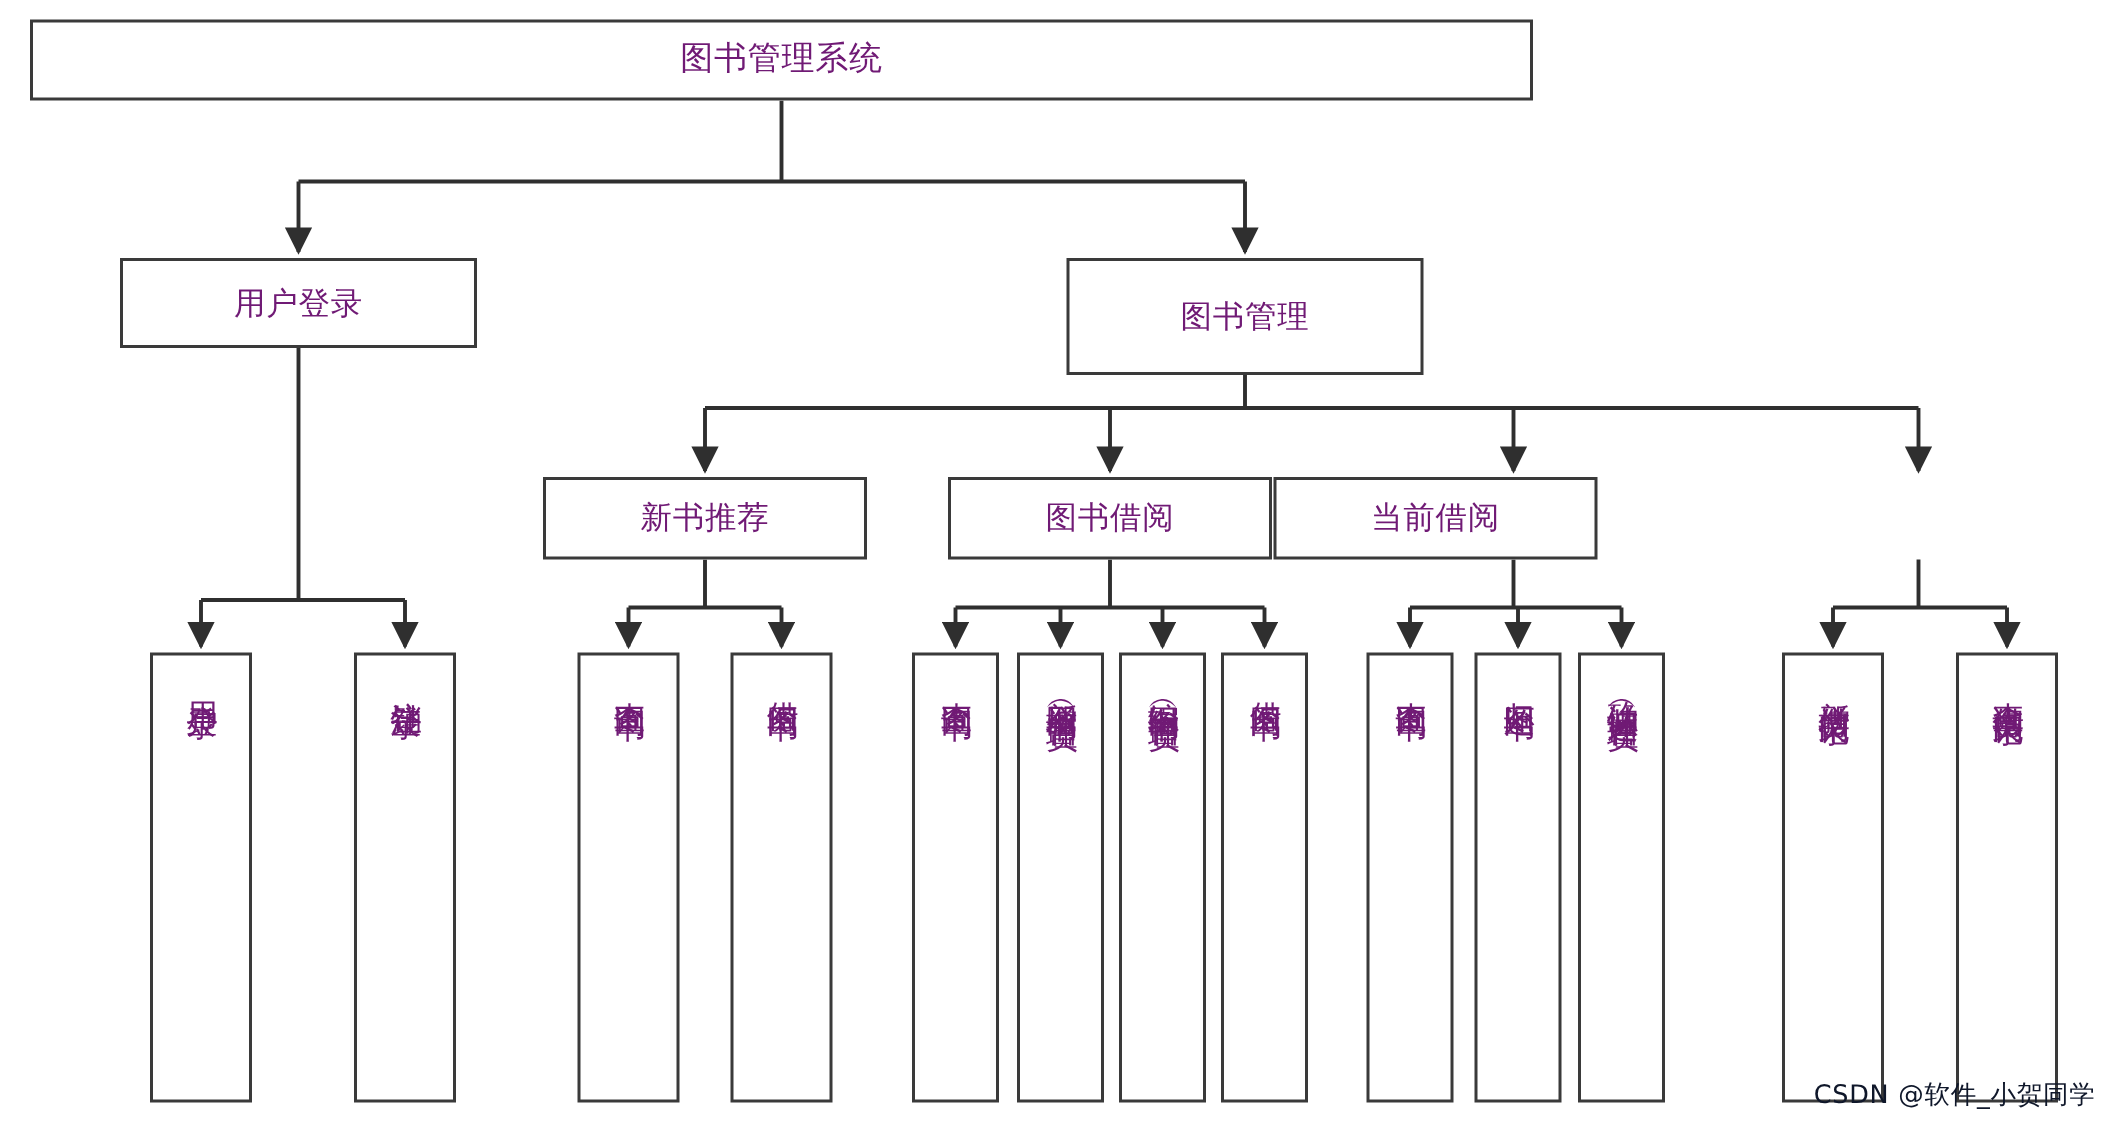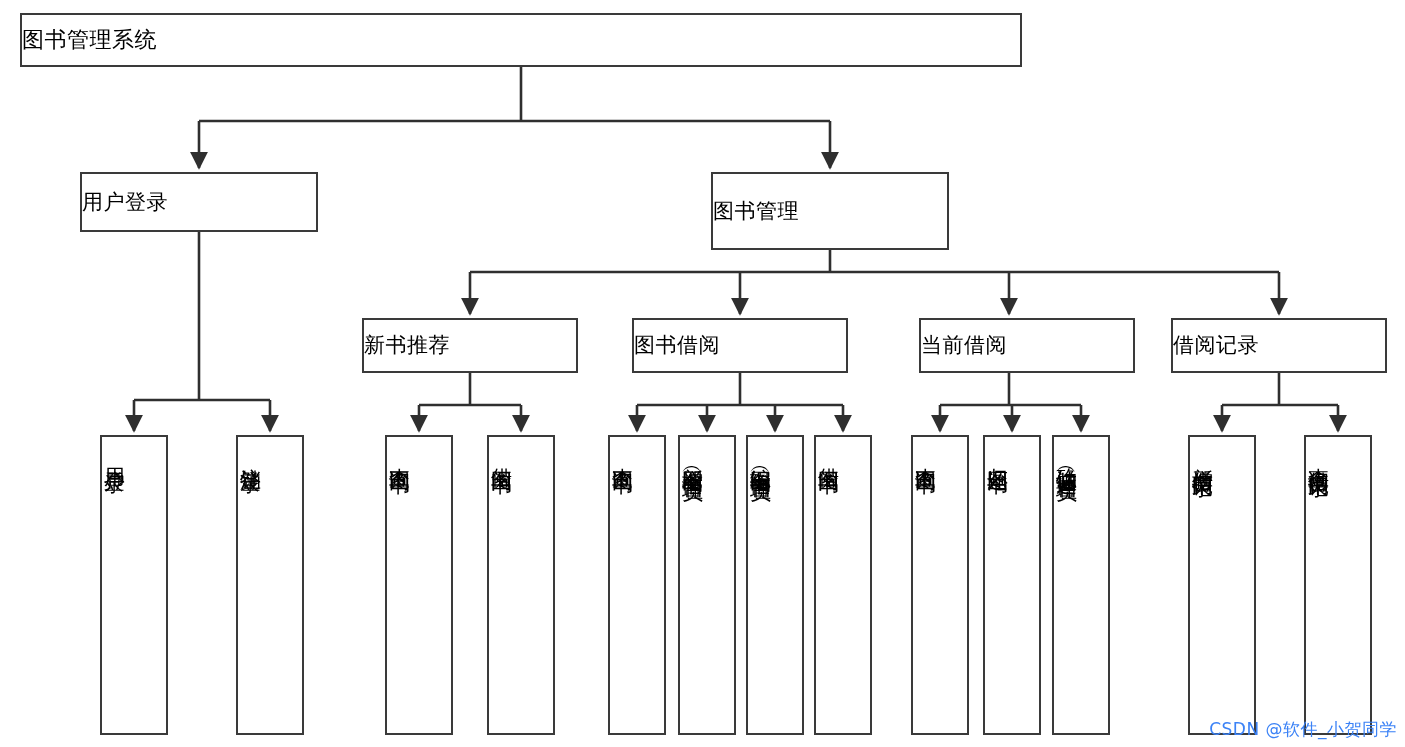--- a/index.html
+++ b/index.html
@@ -24,21 +24,22 @@
     width: 1405px;
     height: 747px;
   }
   .node {
     position: absolute;
     box-sizing: border-box;
     border: 2.5px solid #3a3a3a;
     background: #ffffff;
     display: flex;
     align-items: center;
-    color: #000000;
+    justify-content: center;
+    color: #701a75;
     z-index: 2;
   }
   .node-label {
     display: block;
     text-align: center;
     line-height: 1.28;
     letter-spacing: 0.5px;
     white-space: nowrap;
   }
   .node.horiz .node-label {
@@ -57,21 +58,21 @@
     font-size: 21px;
     line-height: 1.12;
     letter-spacing: 2px;
     white-space: nowrap;
   }
   #watermark {
     position: absolute;
     right: 8px;
     bottom: 6px;
     font-size: 17px;
-    color: #3b82f6;
+    color: #0f172a;
     letter-spacing: 0.5px;
     z-index: 5;
     white-space: nowrap;
     font-family: "DejaVu Sans", "Liberation Sans", sans-serif;
   }
 </style>
 </head>
 <body>
 
 <div id="canvas">
@@ -139,27 +140,24 @@
   </div>
 
   <div class="node horiz" style="left:632px; top:318px; width:216px; height:55px;">
     <span class="node-label">图书借阅</span>
   </div>
 
   <div class="node horiz" style="left:362px; top:318px; width:216px; height:55px;">
     <span class="node-label">新书推荐</span>
   </div>
 
-  <div class="node horiz" style="left:919px; top:318px; width:216px; height:55px;">
+  <div class="node horiz" style="left:849px; top:318px; width:216px; height:55px;">
     <span class="node-label">当前借阅</span>
   </div>
 
-  <div class="node horiz" style="left:1171px; top:318px; width:216px; height:55px;">
-    <span class="node-label">借阅记录</span>
-  </div>
 
   <div class="node vert" style="left:100px; top:435px; width:68px; height:300px;">
     <span class="node-label">用户登录</span>
   </div>
 
   <div class="node vert" style="left:236px; top:435px; width:68px; height:300px;">
     <span class="node-label">注销登录</span>
   </div>
 
   <div class="node vert" style="left:385px; top:435px; width:68px; height:300px;">

